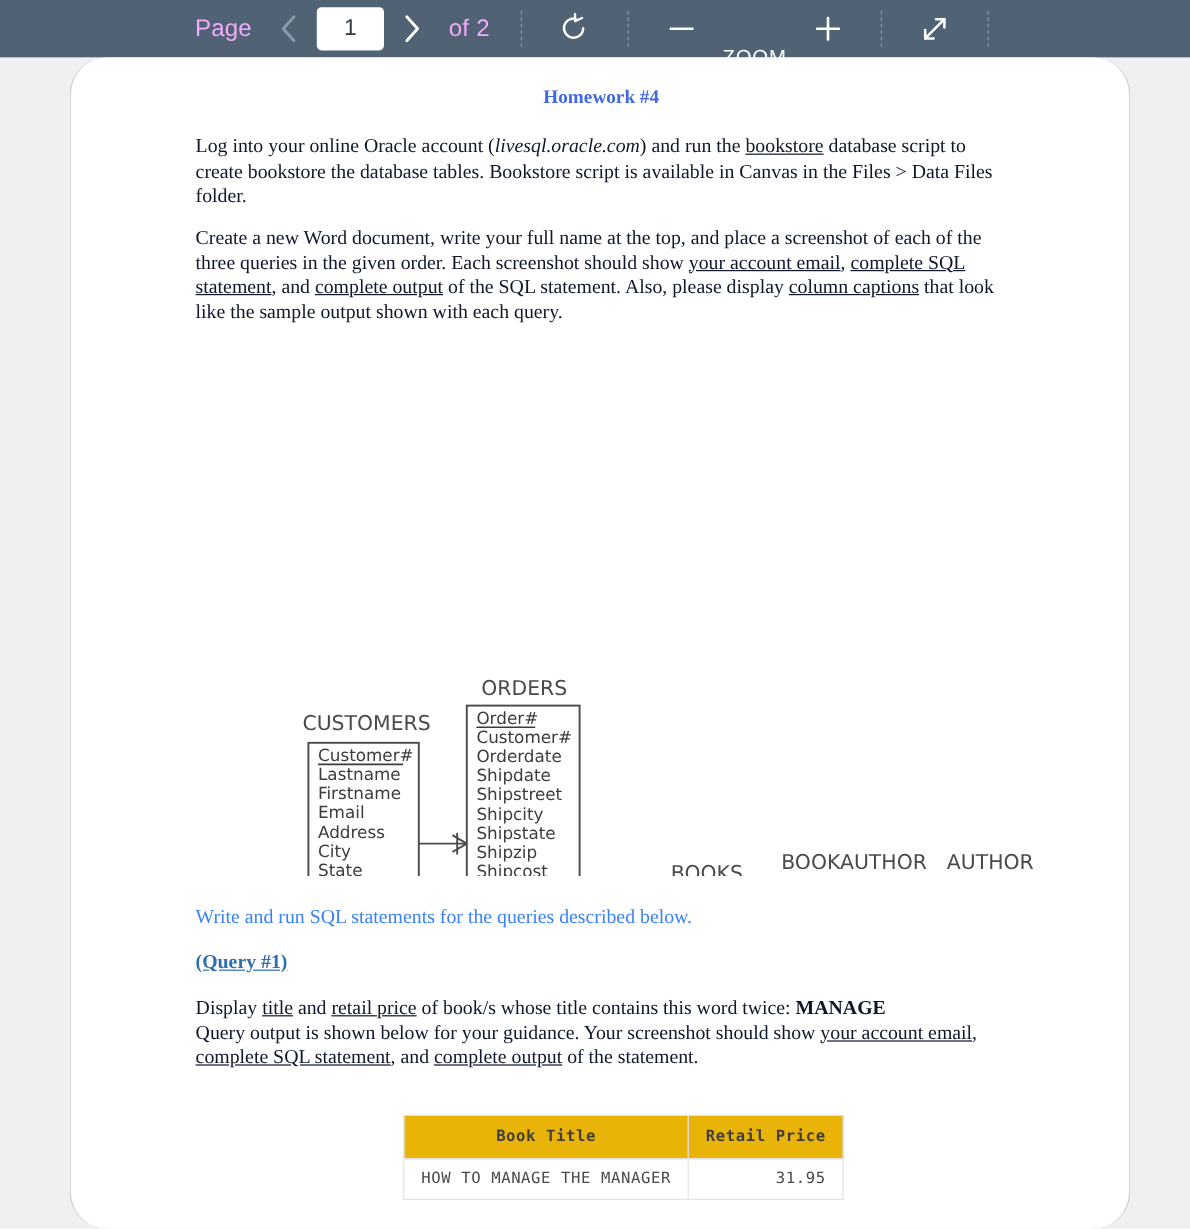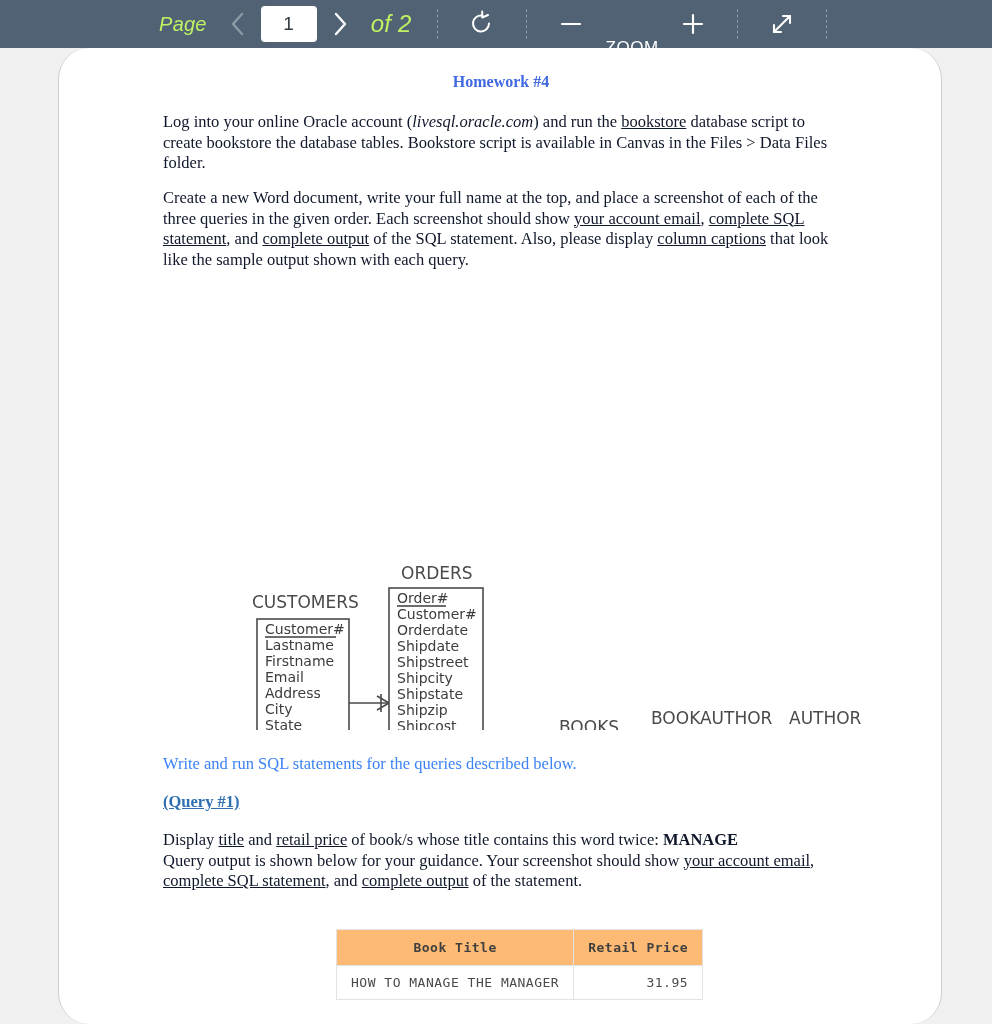--- a/index.html
+++ b/index.html
@@ -27,28 +27,27 @@
     justify-content: center;
     font-family: "Liberation Sans", "DejaVu Sans", sans-serif;
     box-sizing: border-box;
   }
   .tb-group {
     display: flex;
     align-items: center;
     height: 48px;
   }
   .tb-label {
-    color: #bef264;
+    color: #f0abfc;
     font-size: 20px;
     letter-spacing: .2px;
     padding: 0 10px;
     user-select: none;
-    font-style: italic;
-  }
-  .tb-label.small { font-size: 24px; }
+  }
+  .tb-label.small { font-size: 20px; }
   .chev {
     width: 34px;
     height: 34px;
     display: flex;
     align-items: center;
     justify-content: center;
     margin: 0 4px;
   }
   .chev svg { display:block; }
   .page-box {
@@ -181,21 +180,21 @@
     left: 277px;
     top: 881px;
     border-collapse: collapse;
     font-family: "DejaVu Sans Mono", "Liberation Mono", monospace;
     font-size: 13px;
     color: #4a4a4a;
     background: #ffffff;
     border: 1px solid #e3e3e3;
   }
   .outtable th {
-    background: #fdba74;
+    background: #eab308;
     border: 1px solid #e3e3e3;
     font-weight: bold;
     padding: 10px 14px;
     text-align: center;
     color: #3f3f3f;
     letter-spacing: .5px;
   }
   .outtable td {
     border: 1px solid #e3e3e3;
     padding: 9px 14px;

